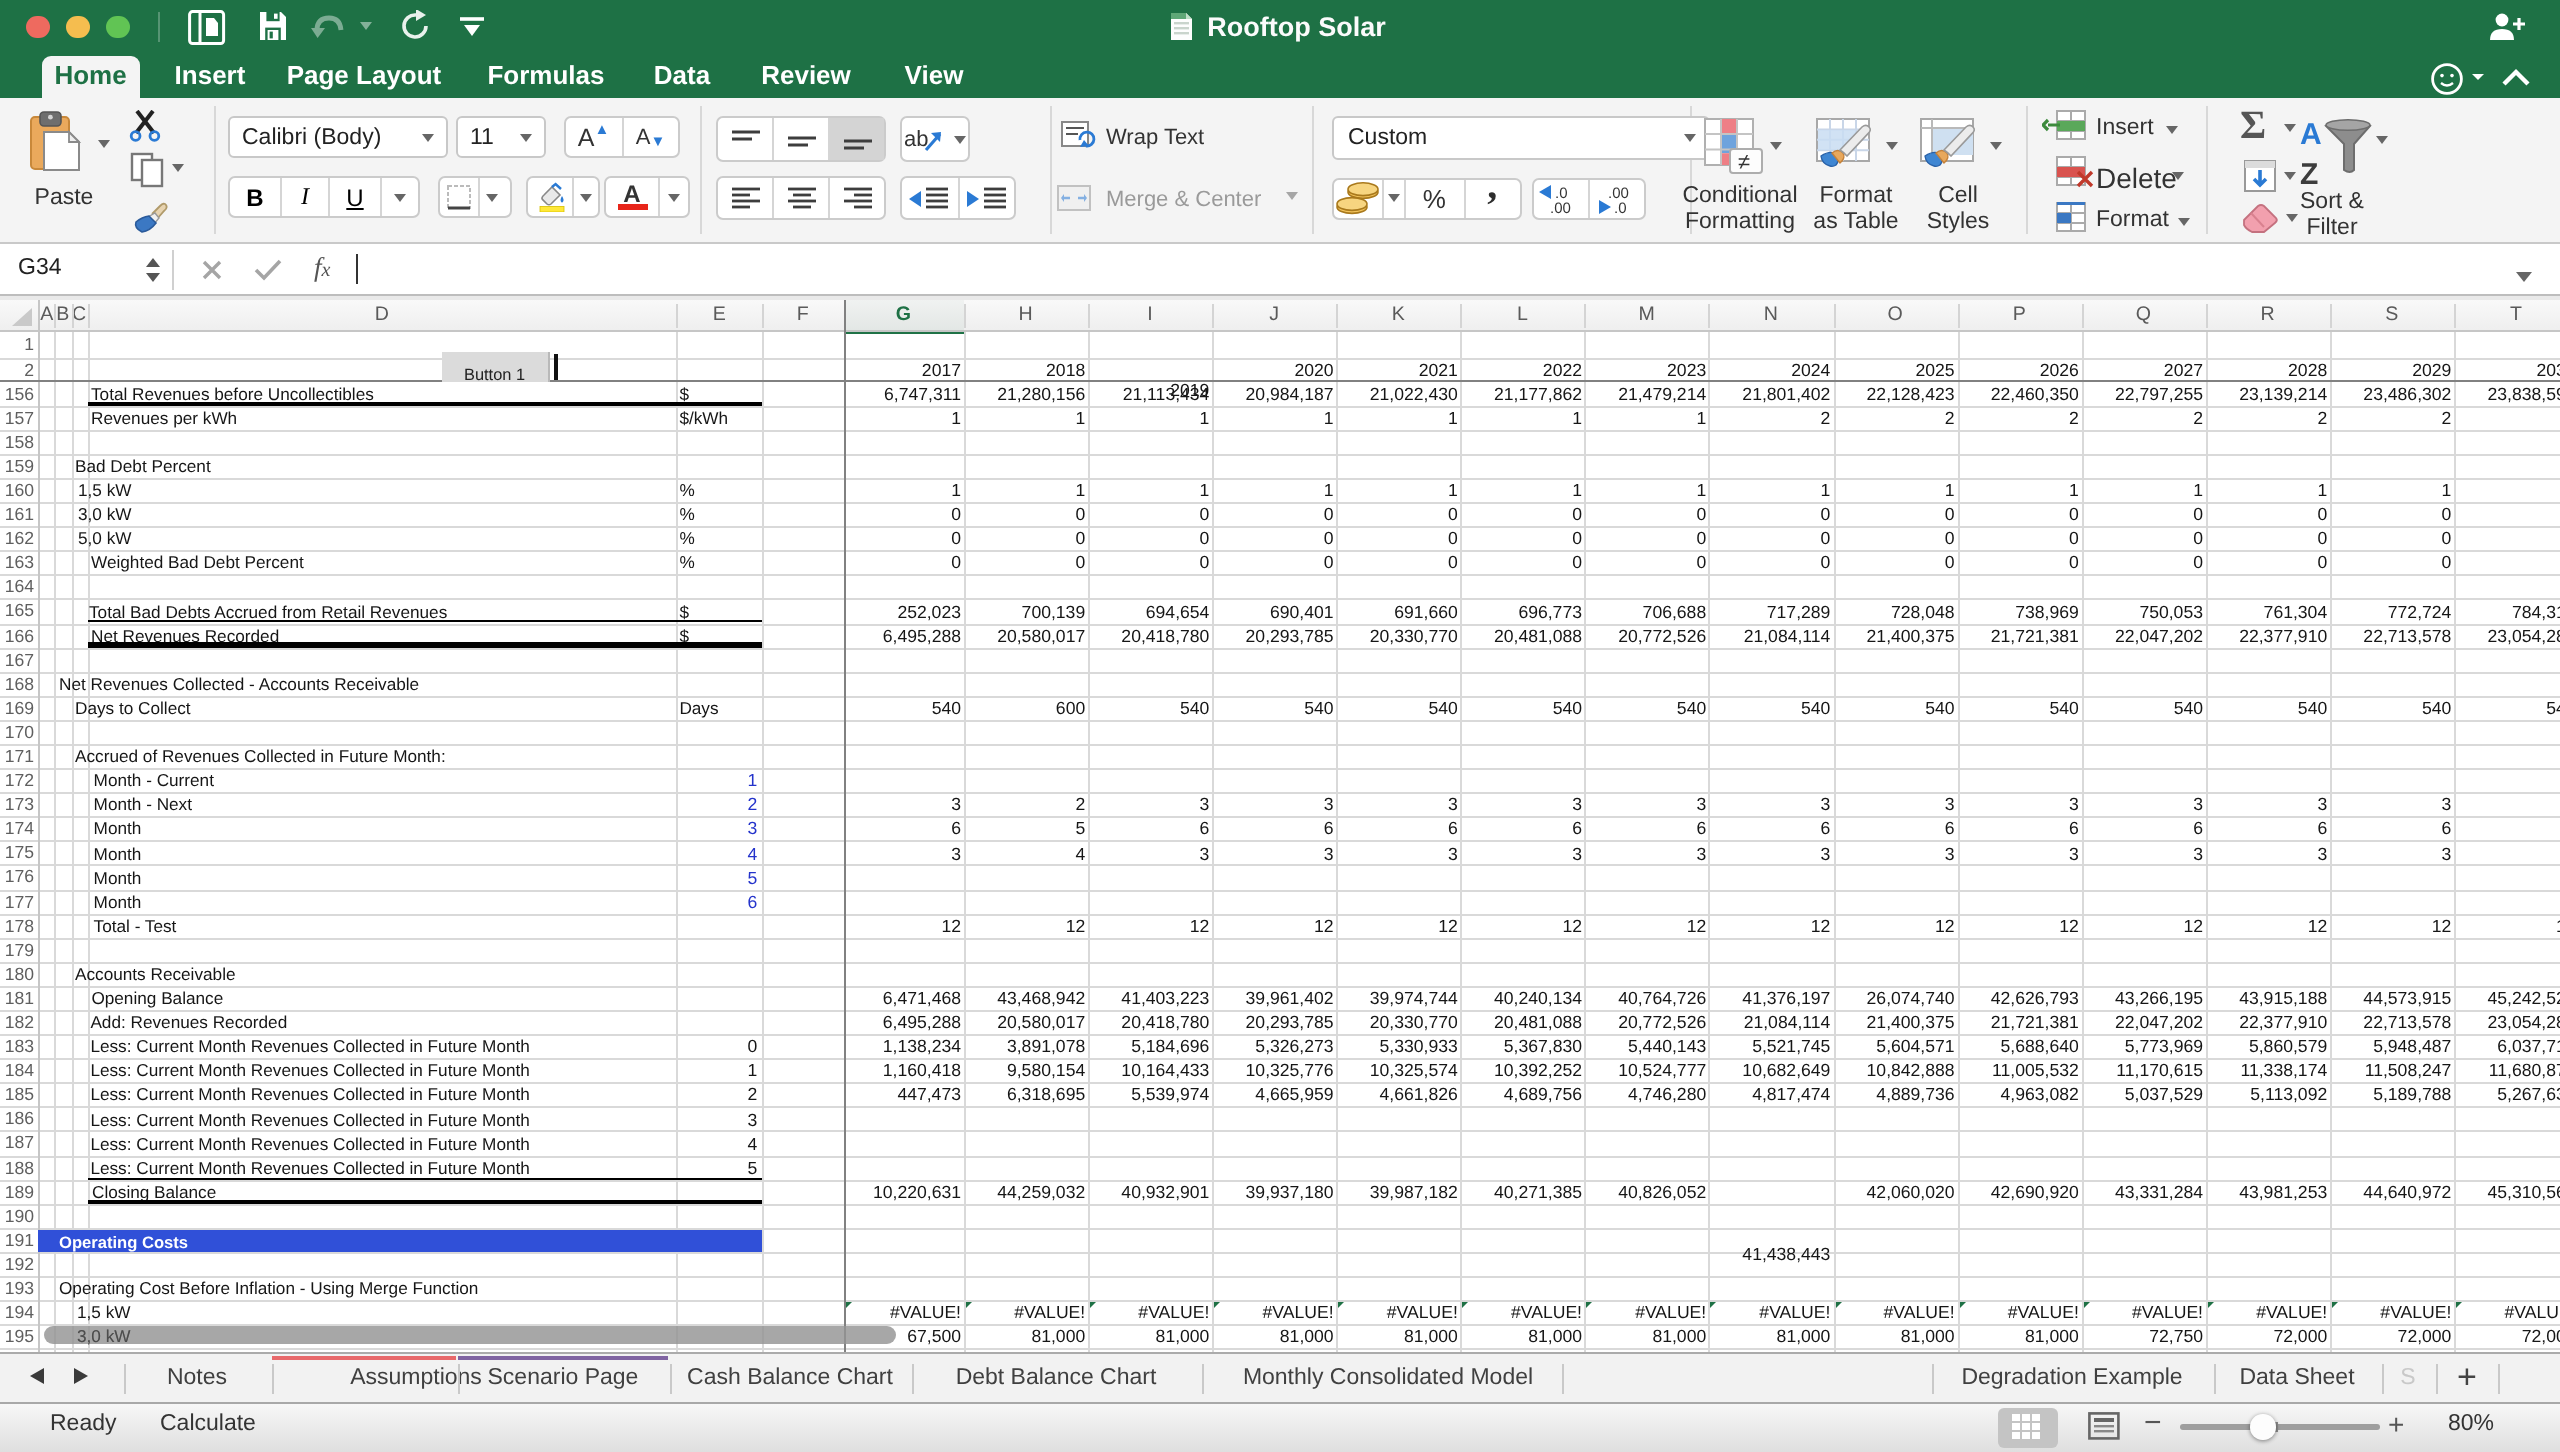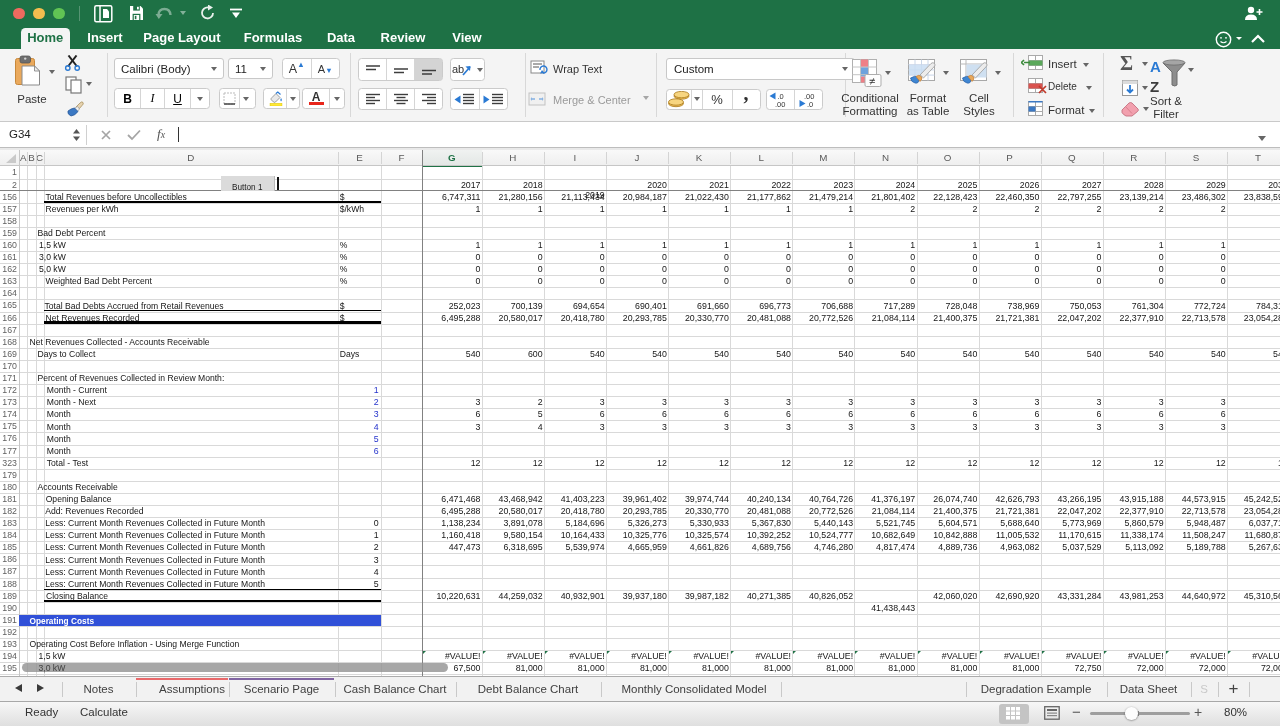--- a/index.html
+++ b/index.html
@@ -73,20 +73,30 @@
       </svg>
       <div style="position:absolute;left:180px;top:11px;width:0;height:0;border-top:4px solid rgba(255,255,255,0.45);border-left:3.5px solid transparent;border-right:3.5px solid transparent"></div>
       <svg style="position:absolute;left:200px;top:5px" width="16" height="16" viewBox="0 0 16 16" opacity="0.9">
 <path d="M13 8 A5.5 5.5 0 1 1 8 2.5" fill="none" stroke="#fff" stroke-width="1.8"></path>
 <path d="M8 0 L13 3 L8 6 Z" fill="#fff" transform="translate(0,-0.5)"></path>
       </svg>
       <svg style="position:absolute;left:229px;top:8px" width="14" height="11" viewBox="0 0 14 11">
 <line x1="1" y1="1.5" x2="13" y2="1.5" stroke="#fff" stroke-width="1.8"></line>
 <path d="M3 4.5 L11 4.5 L7 10 Z" fill="#fff"></path>
       </svg>
+ <div class="doctitle"><svg style="vertical-align:-3px;margin-right:7px" width="11.5" height="14.5" viewBox="0 0 23 29">
+<path d="M1 1 L16 1 L22 7 L22 28 L1 28 Z" fill="#fdfdfd"></path>
+<path d="M16 1 L16 7 L22 7 Z" fill="#bfe0c8"></path>
+<path d="M1 1 L16 1 L16 7 L1 7 Z" fill="#5fa877"></path>
+<g fill="#c9d4cc">
+            <rect x="4" y="10" width="15" height="2.4"></rect>
+            <rect x="4" y="15" width="15" height="2.4"></rect>
+            <rect x="4" y="20" width="15" height="2.4"></rect>
+          </g>
+</svg>Rooftop Solar</div>
  <svg style="position:absolute;left:1243px;top:6px" width="20" height="15" viewBox="0 0 20 15">
         <circle cx="8" cy="4" r="3.2" fill="#fff"></circle>
         <path d="M2 14 Q2 8.5 8 8.5 Q14 8.5 14 14 Z" fill="#fff"></path>
         <path d="M16.5 3 L16.5 9 M13.5 6 L19.5 6" stroke="#fff" stroke-width="1.6"></path>
       </svg>
 </div>
 <div class="tabrow">
  <div class="hometab">Home</div>
  <div class="rtab" style="left:85px;width:40px">Insert</div>
  <div class="rtab" style="left:140px;width:84px">Page Layout</div>
@@ -398,21 +408,21 @@
           <rect x="0.5" y="0.5" width="14" height="14" fill="#fff" stroke="#aaa"></rect>
 <line x1="0.5" y1="5.5" x2="14.5" y2="5.5" stroke="#aaa"></line>
           <line x1="0.5" y1="10.5" x2="14.5" y2="10.5" stroke="#aaa"></line>
 <line x1="7.5" y1="0.5" x2="7.5" y2="14.5" stroke="#aaa"></line>
           <rect x="0.5" y="5.5" width="14" height="5" fill="#d9534f"></rect>
         </g>
       </svg></div>
     <svg style="position:absolute;left:1038px;top:85px;z-index:3" width="9" height="9" viewBox="0 0 9 9">
       <path d="M1 1 L8 8 M8 1 L1 8" stroke="#c0392b" stroke-width="1.7"></path>
     </svg>
-    <div class="rlab" style="left:1048px;top:81px;font-size:10px">Delete</div>
+    <div class="rlab" style="left:1048px;top:81px;font-size:14px">Delete</div>
     <div class="dar" style="left:1086px;top:86px"></div>
     <div style="position:absolute;left:1024px;top:101px"><svg width="19" height="15" viewBox="0 0 19 15">
 <g transform="translate(4,0)">
           <rect x="0.5" y="0.5" width="14" height="14" fill="#fff" stroke="#aaa"></rect>
 <line x1="0.5" y1="5.5" x2="14.5" y2="5.5" stroke="#aaa"></line>
           <line x1="0.5" y1="10.5" x2="14.5" y2="10.5" stroke="#aaa"></line>
 <line x1="7.5" y1="0.5" x2="7.5" y2="14.5" stroke="#aaa"></line>
           <rect x="0.5" y="5.5" width="7" height="5" fill="#3b78c3"></rect>
           <line x1="0.5" y1="0.5" x2="14.5" y2="0.5" stroke="#3b78c3" stroke-width="2"></line>
         </g>
@@ -583,21 +593,21 @@
         <div class="rh" style="top:335.7px;height:12.1px">168</div>
         <div class="rh" style="top:347.8px;height:12.1px">169</div>
         <div class="rh" style="top:359.9px;height:12.1px">170</div>
         <div class="rh" style="top:371.9px;height:12.1px">171</div>
         <div class="rh" style="top:384.0px;height:12.1px">172</div>
         <div class="rh" style="top:396.1px;height:12.1px">173</div>
         <div class="rh" style="top:408.2px;height:12.1px">174</div>
         <div class="rh" style="top:420.3px;height:12.1px">175</div>
         <div class="rh" style="top:432.4px;height:12.1px">176</div>
         <div class="rh" style="top:444.5px;height:12.1px">177</div>
-        <div class="rh" style="top:456.6px;height:12.1px">323</div>
+        <div class="rh" style="top:456.6px;height:12.1px">178</div>
         <div class="rh" style="top:468.7px;height:12.1px">179</div>
         <div class="rh" style="top:480.8px;height:12.1px">180</div>
         <div class="rh" style="top:492.8px;height:12.1px">181</div>
         <div class="rh" style="top:504.9px;height:12.1px">182</div>
         <div class="rh" style="top:517.0px;height:12.1px">183</div>
         <div class="rh" style="top:529.1px;height:12.1px">184</div>
         <div class="rh" style="top:541.2px;height:12.1px">185</div>
         <div class="rh" style="top:553.3px;height:12.1px">186</div>
         <div class="rh" style="top:565.4px;height:12.1px">187</div>
         <div class="rh" style="top:577.5px;height:12.1px">188</div>
@@ -761,21 +771,21 @@
         <div class="n" style="top:349.0px;right:551.1px">540</div>
         <div class="n" style="top:349.0px;right:489.0px">540</div>
         <div class="n" style="top:349.0px;right:426.9px">540</div>
         <div class="n" style="top:349.0px;right:364.8px">540</div>
         <div class="n" style="top:349.0px;right:302.7px">540</div>
         <div class="n" style="top:349.0px;right:240.6px">540</div>
         <div class="n" style="top:349.0px;right:178.5px">540</div>
         <div class="n" style="top:349.0px;right:116.4px">540</div>
         <div class="n" style="top:349.0px;right:54.3px">540</div>
         <div class="n" style="top:349.0px;right:-7.8px">540</div>
-        <div class="L" style="left:37.5px;top:373.1px">Percent of Revenues Collected in Review Month:</div>
+        <div class="L" style="left:37.5px;top:373.1px">Accrued of Revenues Collected in Future Month:</div>
         <div class="L" style="left:46.8px;top:385.2px">Month - Current</div>
         <div class="n nb" style="top:385.2px;right:901.3px">1</div>
         <div class="L" style="left:46.8px;top:397.3px">Month - Next</div>
         <div class="n nb" style="top:397.3px;right:901.3px">2</div>
         <div class="n" style="top:397.3px;right:799.5px">3</div>
         <div class="n" style="top:397.3px;right:737.4px">2</div>
         <div class="n" style="top:397.3px;right:675.3px">3</div>
         <div class="n" style="top:397.3px;right:613.2px">3</div>
         <div class="n" style="top:397.3px;right:551.1px">3</div>
         <div class="n" style="top:397.3px;right:489.0px">3</div>
@@ -921,21 +931,21 @@
         <div class="L" style="left:45.2px;top:578.7px">Less: Current Month Revenues Collected in Future Month</div>
         <div class="n" style="top:578.7px;right:901.3px">5</div>
         <div class="L" style="left:46px;top:590.8px">Closing Balance</div>
         <div class="n" style="top:590.8px;right:799.5px">10,220,631</div>
         <div class="n" style="top:590.8px;right:737.4px">44,259,032</div>
         <div class="n" style="top:590.8px;right:675.3px">40,932,901</div>
         <div class="n" style="top:590.8px;right:613.2px">39,937,180</div>
         <div class="n" style="top:590.8px;right:551.1px">39,987,182</div>
         <div class="n" style="top:590.8px;right:489.0px">40,271,385</div>
         <div class="n" style="top:590.8px;right:426.9px">40,826,052</div>
-        <div class="n" style="top:603px;right:364.8px">41,438,443</div>
+        <div class="n" style="top:622px;right:364.8px">41,438,443</div>
         <div class="n" style="top:590.8px;right:302.7px">42,060,020</div>
         <div class="n" style="top:590.8px;right:240.6px">42,690,920</div>
         <div class="n" style="top:590.8px;right:178.5px">43,331,284</div>
         <div class="n" style="top:590.8px;right:116.4px">43,981,253</div>
         <div class="n" style="top:590.8px;right:54.3px">44,640,972</div>
         <div class="n" style="top:590.8px;right:-7.8px">45,310,562</div>
         <div class="L" style="left:29.5px;top:639.1px">Operating Cost Before Inflation - Using Merge Function</div>
         <div class="L" style="left:38.5px;top:651.2px">1,5 kW</div>
         <div class="n" style="top:651.2px;right:799.5px">#VALUE!</div>
         <div class="n" style="top:651.2px;right:737.4px">#VALUE!</div>
@@ -988,21 +998,21 @@
         <div style="position:absolute;left:19.3px;top:615.0px;width:361.9px;height:11.4px;background:#3050d8"></div>
         <div class="L" style="left:29.5px;top:616.3px;color:#fff;font-weight:bold;font-size:8.3px">Operating Costs</div>
         <div style="position:absolute;left:22px;top:662.6px;width:426px;height:9.6px;border-radius:4.8px;background:rgba(148,148,148,0.82)"></div>
         <div class="L" style="left:38.5px;top:663.3px;color:#4d4d4d">3,0 kW</div>
       </div>
     </div>
 <div class="tabbar"></div>
  <div style="position:absolute;left:15.3px;top:684px;width:0;height:0;border-right:7.2px solid #3a3a3a;border-top:4.5px solid transparent;border-bottom:4.5px solid transparent"></div>
  <div style="position:absolute;left:36.8px;top:684px;width:0;height:0;border-left:7.2px solid #3a3a3a;border-top:4.5px solid transparent;border-bottom:4.5px solid transparent"></div>
  <div class="stab" style="left:62px;width:73px">Notes</div>
- <div class="stab" style="left:136px;width:112px">Assumptions</div>
+ <div class="stab" style="left:152px;width:112px">Assumptions</div>
  <div style="position:absolute;left:136px;top:677.5px;width:92px;height:2.5px;background:#e8696b"></div>
  <div class="stab" style="left:229px;width:105px">Scenario Page</div>
  <div style="position:absolute;left:229px;top:677.5px;width:105px;height:2.5px;background:#8064a2"></div>
  <div class="stab" style="left:335px;width:120px">Cash Balance Chart</div>
  <div class="stab" style="left:456px;width:144px">Debt Balance Chart</div>
  <div class="stab" style="left:601px;width:186px">Monthly Consolidated Model</div>
  <div class="stab" style="left:966px;width:140px">Degradation Example</div>
  <div class="stab" style="left:1107px;width:83px">Data Sheet</div>
  <div class="stab" style="left:1191px;width:26px;color:#c9c9c9">S</div>
  <div class="stab" style="left:1218px;width:31px;font-size:17px;color:#444;line-height:21px">+</div>

